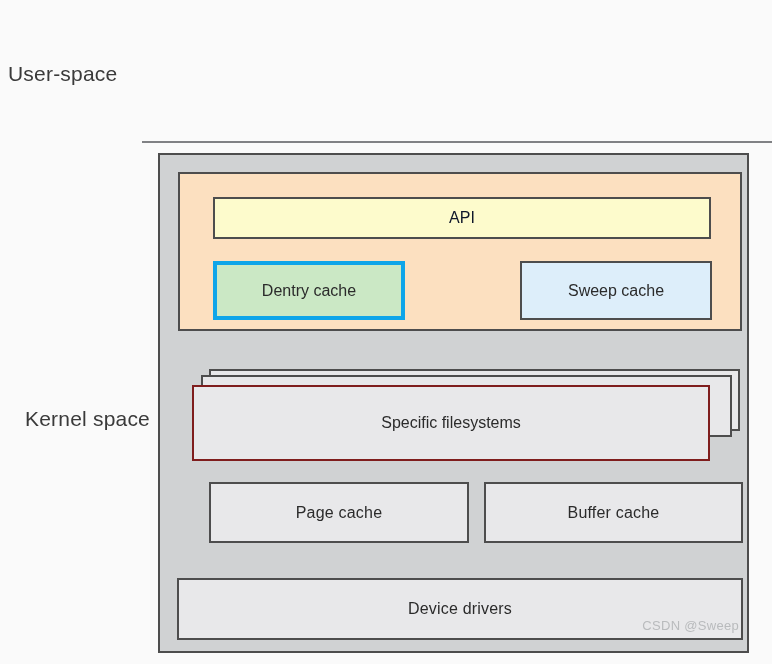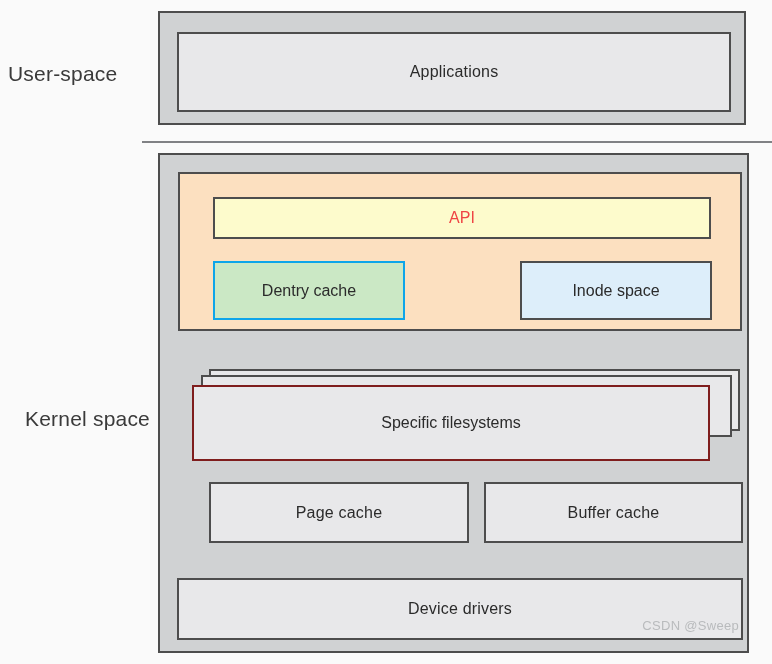--- a/index.html
+++ b/index.html
@@ -83,30 +83,30 @@
     top: 23px;
     width: 498px;
     height: 42px;
     background: #fdfbcc;
     border: 2px solid #4d4d4d;
     box-sizing: border-box;
     display: flex;
     align-items: center;
     justify-content: center;
     font-size: 16px;
-    color: #ef4444;
+    color: #0f172a;
   }
   #dentry-cache-box {
     position: absolute;
     left: 33px;
     top: 87px;
     width: 192px;
     height: 59px;
     background: #cbe8c5;
-    border: 2px solid #0ea5e9;
+    border: 4px solid #0ea5e9;
     box-sizing: border-box;
     display: flex;
     align-items: center;
     justify-content: center;
     font-size: 16px;
     color: #2b2b2b;
   }
   #inode-cache-box {
     position: absolute;
     left: 340px;
@@ -171,32 +171,29 @@
 </style>
 </head>
 <body>
 
 <div id="canvas">
 
   <div class="side-label" id="label-user-space">User-space</div>
 
   <div class="side-label" id="label-kernel-space">Kernel space</div>
 
-  <div class="outer-container" id="user-space-container">
-    <div class="plain-box" id="applications-box">Applications</div>
-  </div>
 
   <div id="space-divider"></div>
 
   <div class="outer-container" id="kernel-space-container">
 
     <div id="vfs-region">
       <div id="api-box">API</div>
       <div id="dentry-cache-box">Dentry cache</div>
-      <div id="inode-cache-box">Inode space</div>
+      <div id="inode-cache-box">Sweep cache</div>
     </div>
 
     <div id="specific-fs-stack">
       <div class="stack-shadow" id="specific-fs-back-2"></div>
       <div class="stack-shadow" id="specific-fs-back-1"></div>
       <div id="specific-fs-front">Specific filesystems</div>
     </div>
 
     <div class="plain-box" id="page-cache-box">Page cache</div>
 

